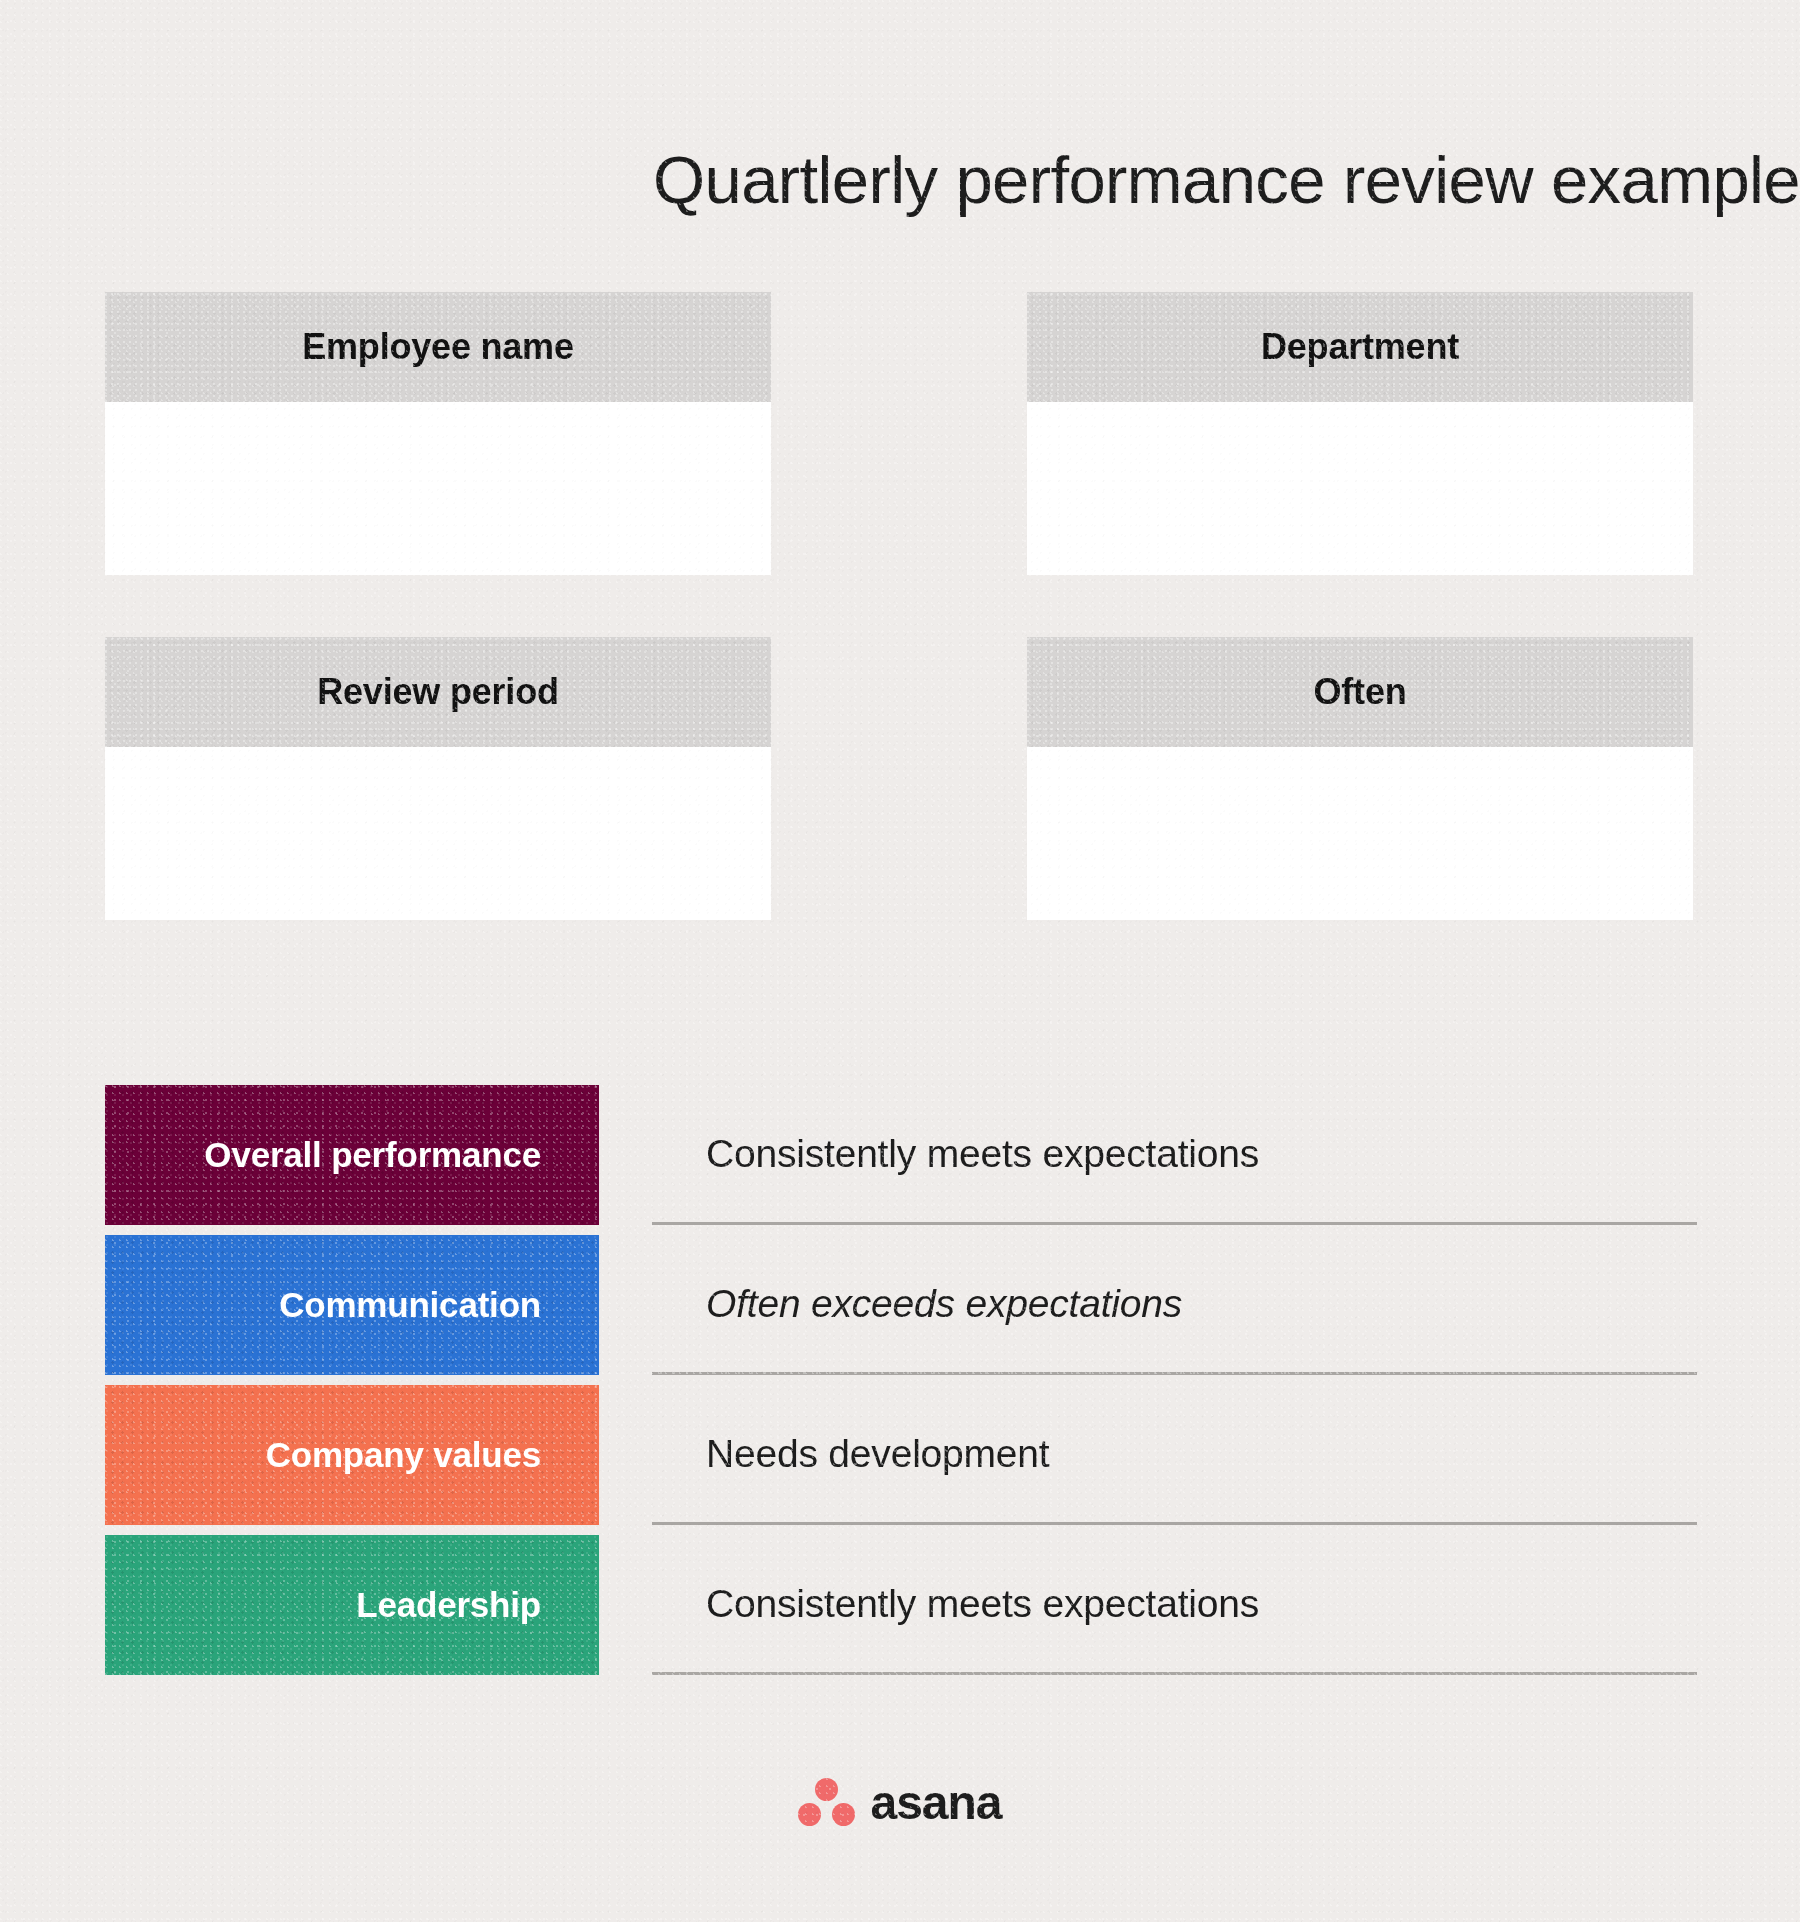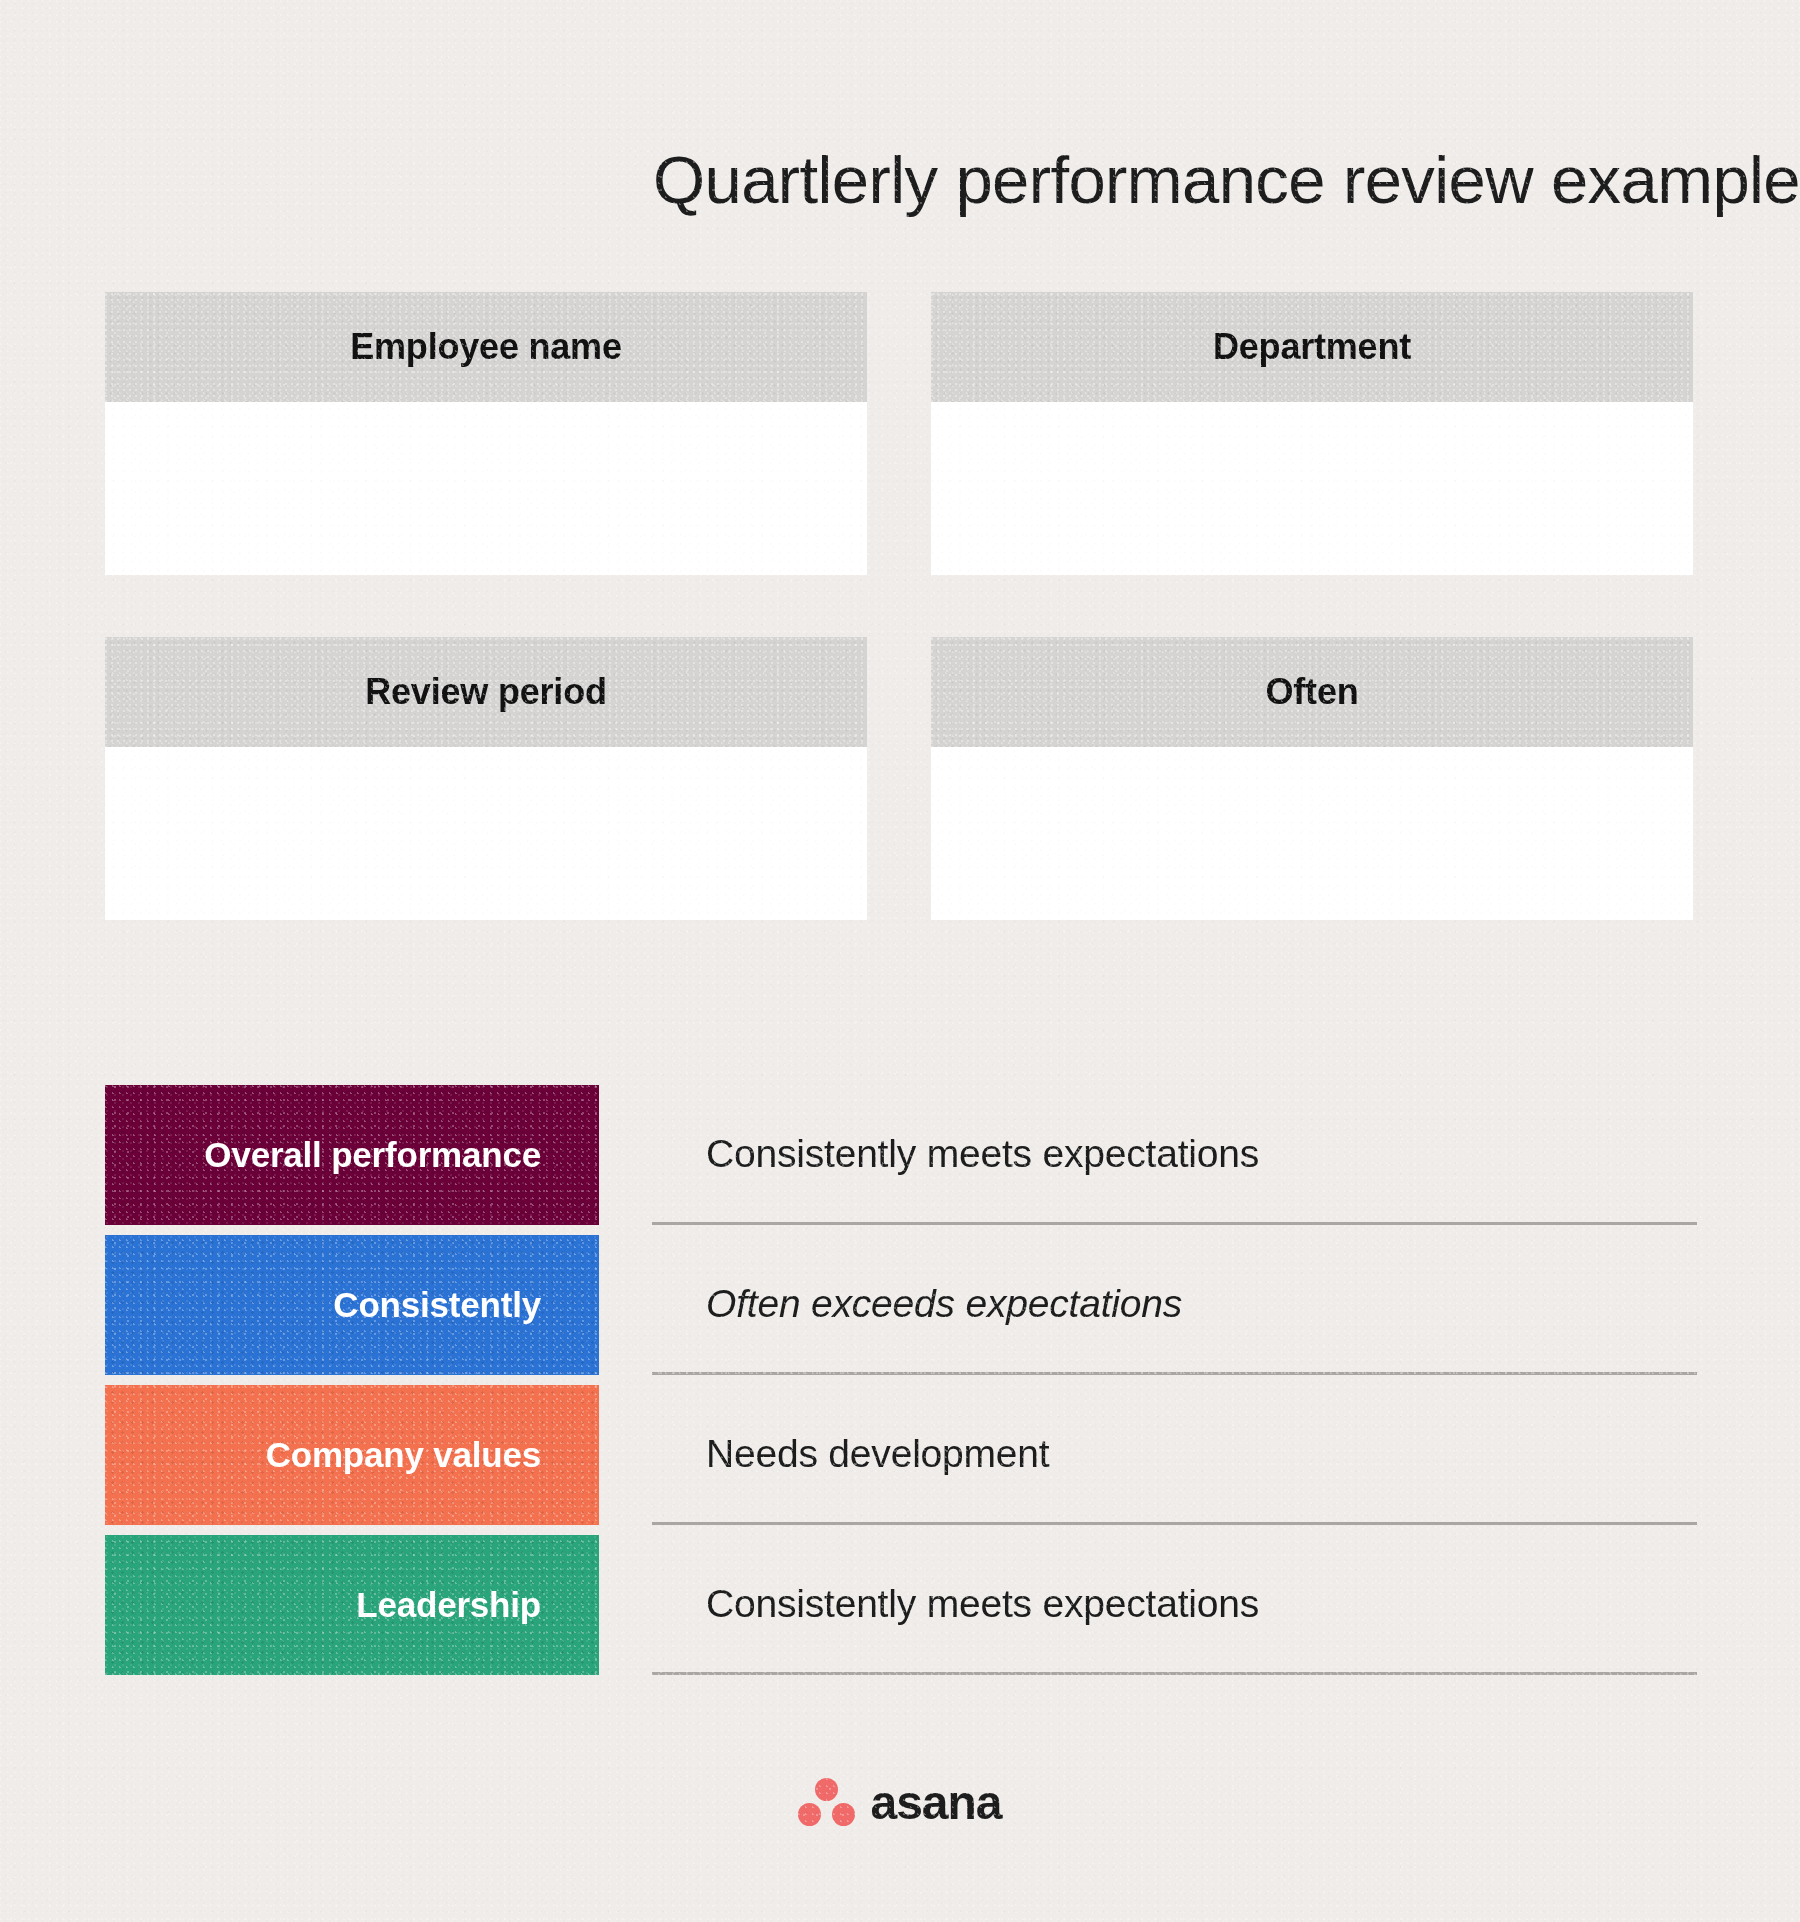--- a/index.html
+++ b/index.html
@@ -49,21 +49,21 @@
     top: 292px;
     width: 1588px;
     z-index: 5;
   }
   .field-row {
     display: flex;
     justify-content: space-between;
   }
   .field-row.second { margin-top: 62px; }
   .field {
-    width: 762px;
+    width: 666px;
   }
   .field-header {
     height: 110px;
     background: #d6d4d3;
     display: flex;
     align-items: center;
     justify-content: center;
     background-image:
       radial-gradient(circle at 20% 30%, rgba(255,255,255,.35) 0 1.2px, transparent 1.2px),
       radial-gradient(circle at 70% 70%, rgba(0,0,0,.04) 0 1.2px, transparent 1.2px);
@@ -217,21 +217,21 @@
     <div class="rating-chip" style="background-color: rgb(107, 0, 56);">
       <span class="rating-chip-label">Overall performance</span>
     </div>
     <div class="rating-answer" style="border-bottom-color: rgb(169, 166, 163);">
       <span class="rating-answer-text">Consistently meets expectations</span>
     </div>
   </div>
 
   <div class="rating-row">
     <div class="rating-chip" style="background-color: rgb(42, 114, 212);">
-      <span class="rating-chip-label">Consistently</span>
+      <span class="rating-chip-label">Communication</span>
     </div>
     <div class="rating-answer" style="border-bottom-color: rgb(169, 166, 163); font-style: italic;">
       <span class="rating-answer-text">Often exceeds expectations</span>
     </div>
   </div>
 
   <div class="rating-row">
     <div class="rating-chip" style="background-color: rgb(244, 113, 79);">
       <span class="rating-chip-label">Company values</span>
     </div>

